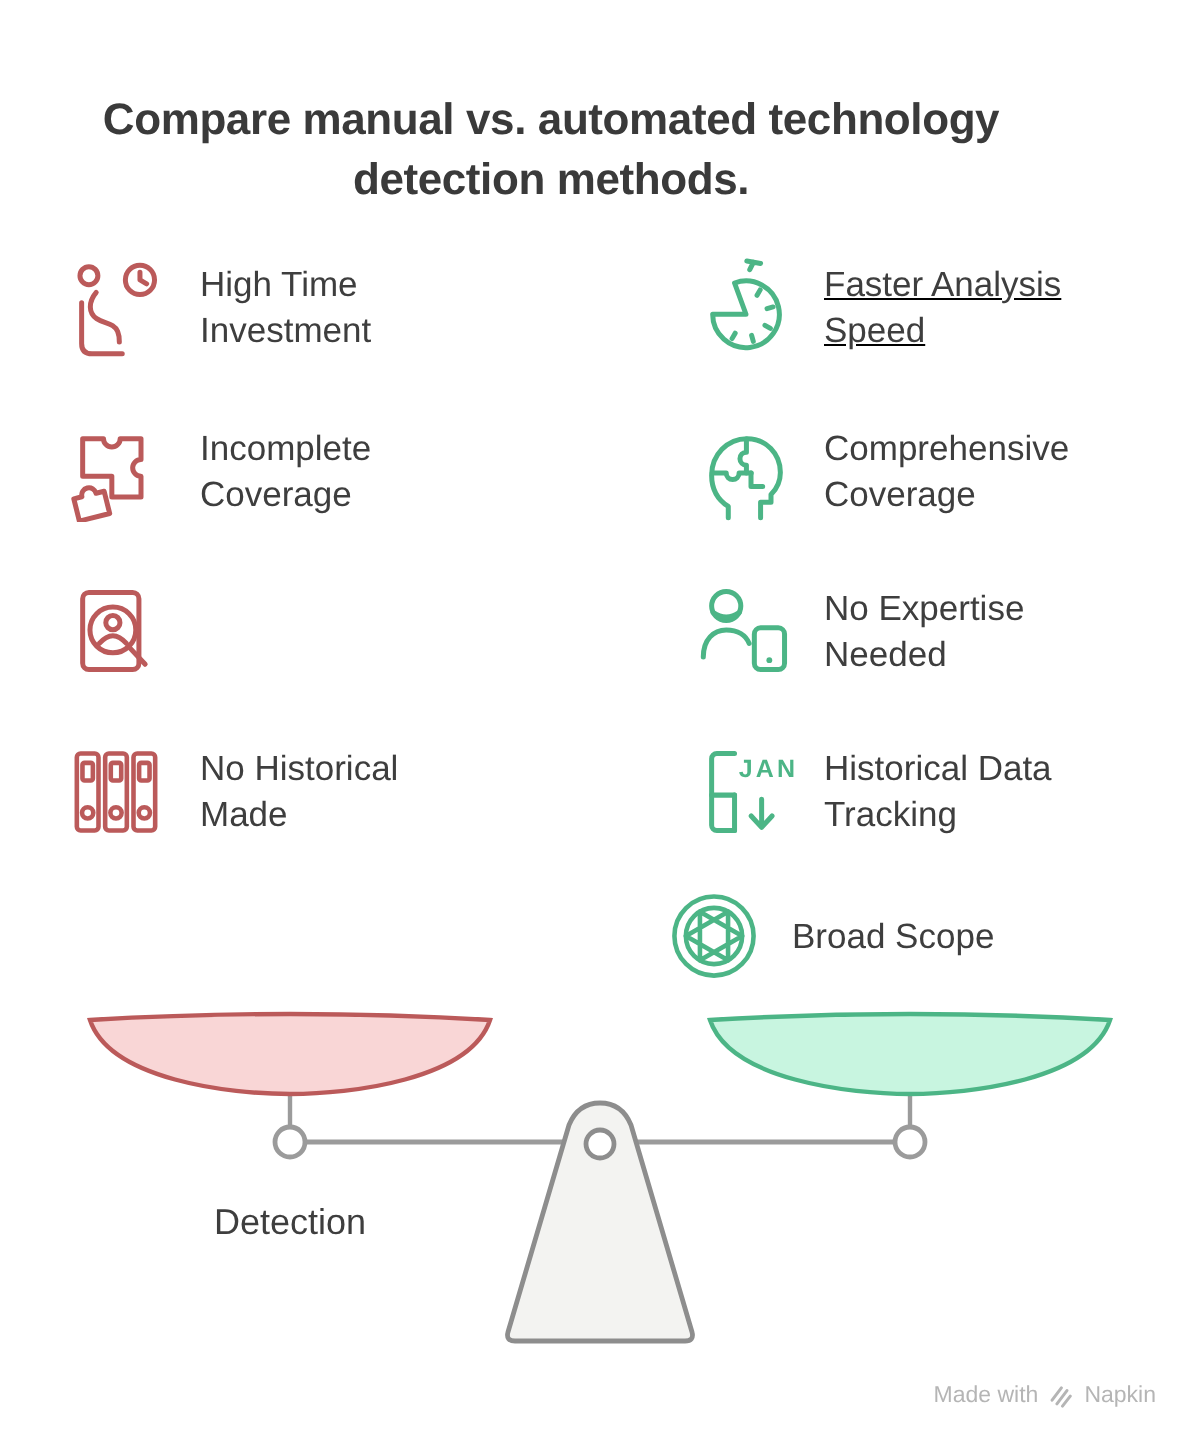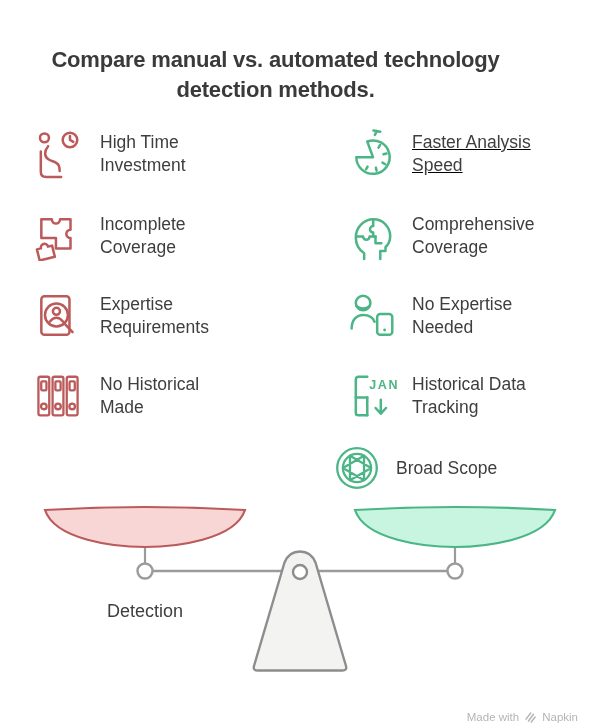--- a/index.html
+++ b/index.html
@@ -20,21 +20,21 @@
   .item .label{font-size:17.5px;line-height:23px;color:var(--text);width:150px;}
   .item .label span{display:block;}
   .icon svg{width:100%;height:100%;fill:none;stroke:currentColor;stroke-width:2.4;
             stroke-linecap:round;stroke-linejoin:round;}
   .pan-label{position:absolute;top:599px;text-align:center;font-size:18px;line-height:25px;color:var(--text);}
   .pan-label span{display:block;}
   .pan-label.left{left:45px;width:200px;}
   .pan-label.right{left:350px;width:210px;}
   .scale-svg{position:absolute;left:0;top:500px;width:600px;height:185px;}
   .watermark{position:absolute;top:691px;right:22px;display:flex;align-items:center;gap:5px;
-             font-size:11.5px;color:var(--watermark);margin-top:19px;}
+             font-size:11.5px;color:var(--watermark);}
   .watermark svg{width:13px;height:13px;stroke:var(--watermark);stroke-width:1.6;
                  stroke-linecap:round;fill:none;}
   
   #row-l1{left:33px;top:129px;} #row-l2{left:33px;top:211px;} #row-l3{left:33px;top:291px;}
   #row-l4{left:33px;top:371px;} #row-l5{left:33px;top:443px;}
   #row-r1{left:348px;top:129px;text-decoration:underline;} #row-r2{left:348px;top:211px;} #row-r3{left:348px;top:291px;justify-content:space-between;}
   #row-r4{left:348px;top:371px;} #row-r5{left:332px;top:443px;}
 </style>
 </head>
 <body>
@@ -77,24 +77,20 @@
 
   <div class="item left" id="row-l3">
     <div class="icon">
       <svg viewBox="0 0 48 48">
         <rect x="8" y="5" width="27" height="37" rx="3"></rect>
         <circle cx="22.5" cy="23" r="11"></circle>
         <circle cx="22.5" cy="19.5" r="3.4"></circle>
         <path d="M16,29.5 q6.5,-7.5 13,0"></path>
         <path d="M30.5,31.5 l7.5,8"></path>
       </svg>
-    </div>
-    <div class="label">
-      <span>Expertise</span>
-        <span>Requirements</span>
     </div>
   </div>
 
   <div class="item left" id="row-l4">
     <div class="icon">
       <svg viewBox="0 0 48 48" style="stroke-width:2.2">
         <rect x="5.2" y="5.5" width="10.4" height="37" rx="1.8"></rect>
         <rect x="18.8" y="5.5" width="10.4" height="37" rx="1.8"></rect>
         <rect x="32.4" y="5.5" width="10.4" height="37" rx="1.8"></rect>
         <rect x="7.9" y="10" width="5" height="8.5" rx="1"></rect>

